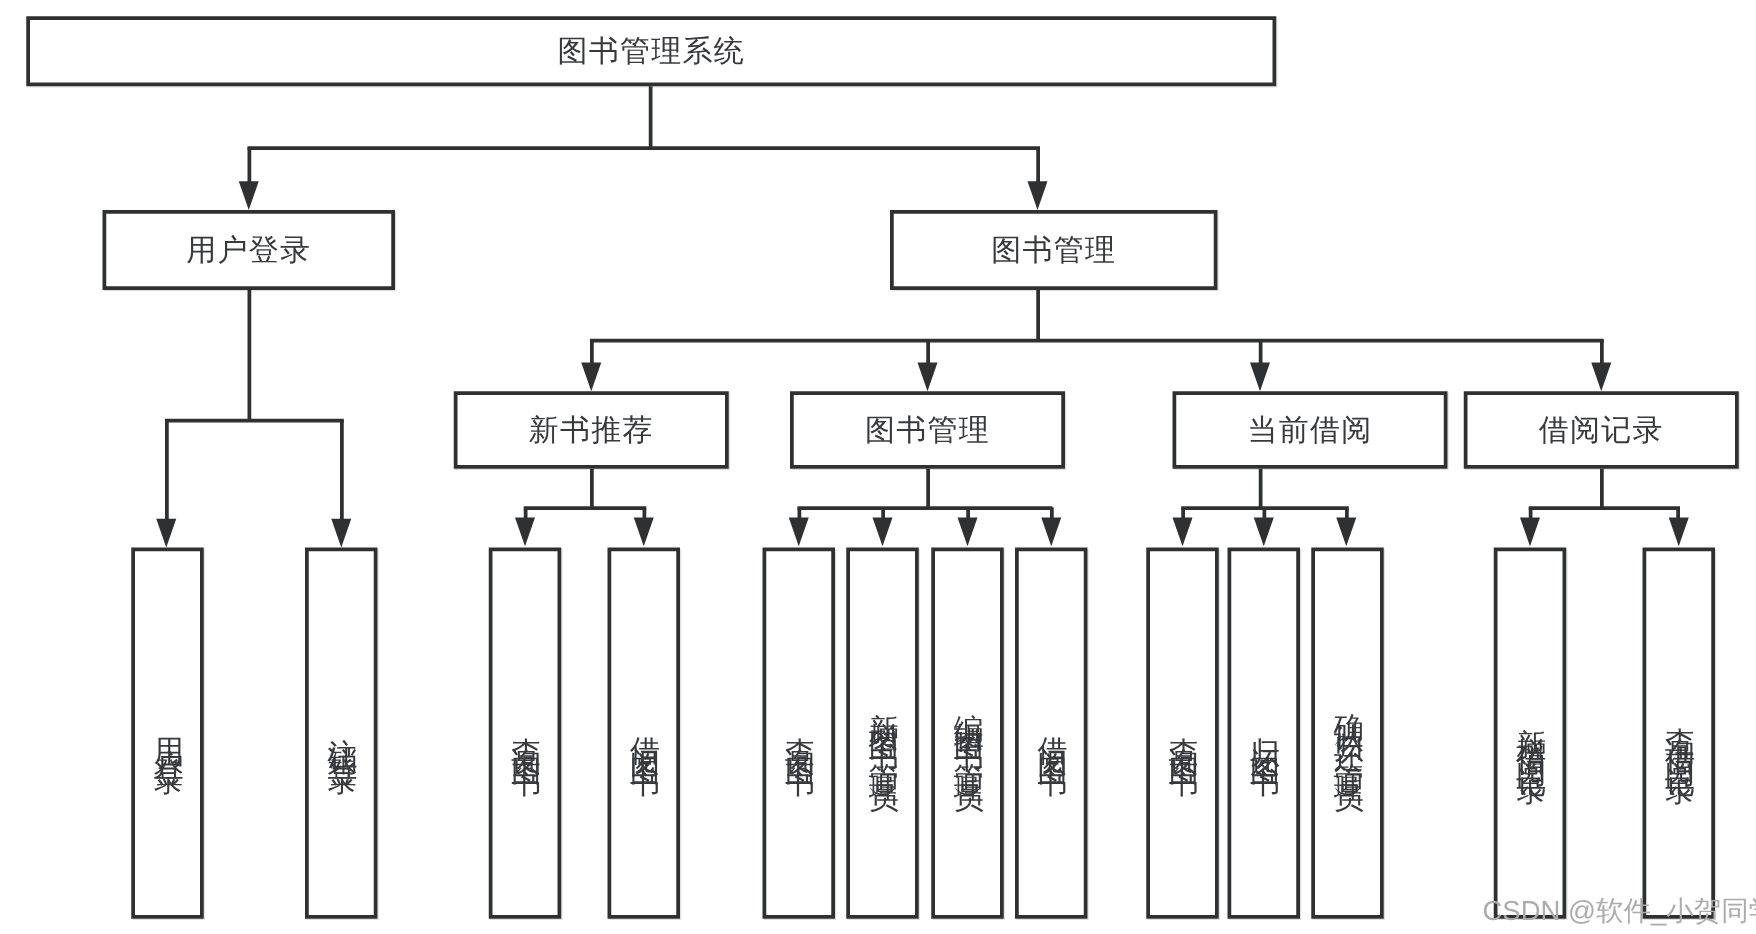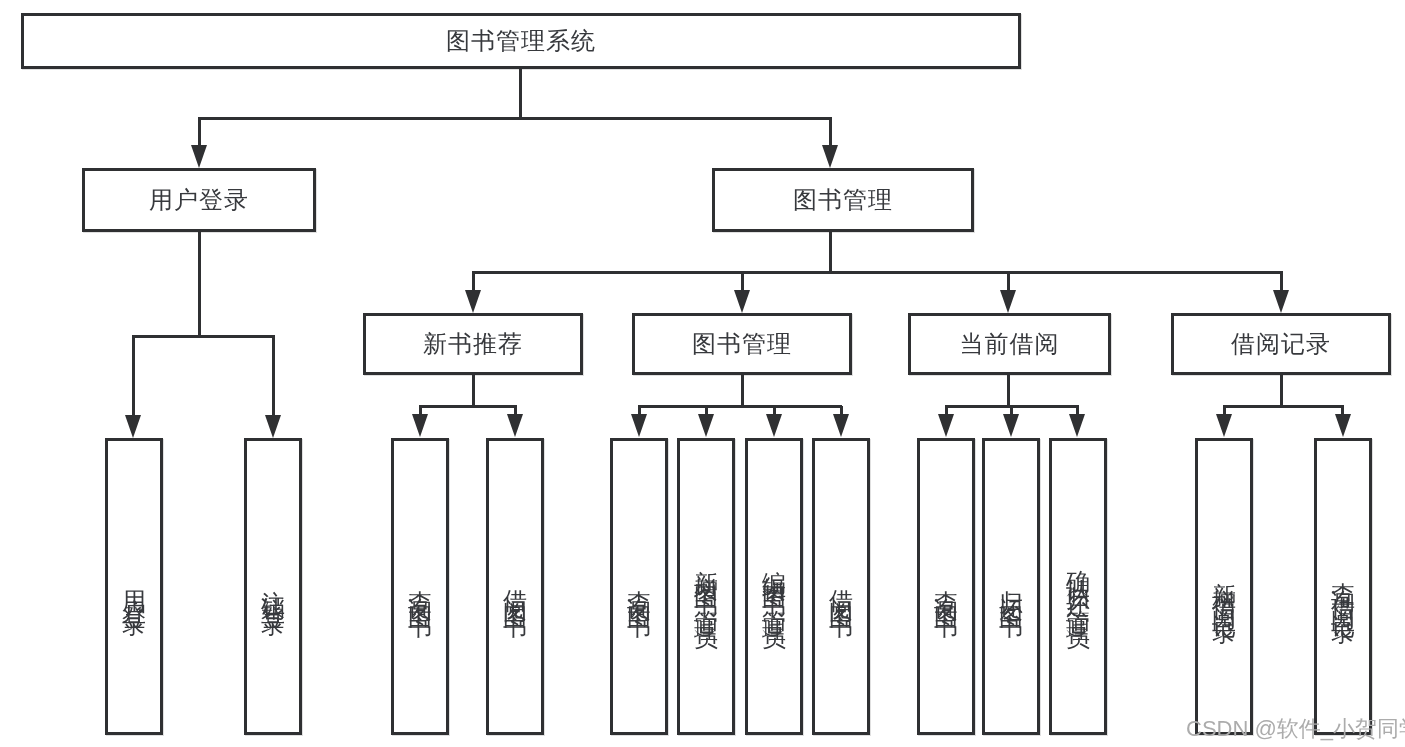--- a/index.html
+++ b/index.html
@@ -85,21 +85,21 @@
   <div class="vl" style="left:741px;top:272px;height:20px"></div>
   <div class="vl" style="left:1007px;top:272px;height:20px"></div>
   <div class="vl" style="left:1280px;top:272px;height:20px"></div>
   <div class="ar" style="left:465px;top:290px"></div>
   <div class="ar" style="left:734px;top:290px"></div>
   <div class="ar" style="left:1000px;top:290px"></div>
   <div class="ar" style="left:1273px;top:290px"></div>
 
   <div class="node" style="left:363px;top:313px;width:220px;height:62px">新书推荐</div>
   <div class="node" style="left:632px;top:313px;width:220px;height:62px">图书管理</div>
-  <div class="node" style="left:908px;top:313px;width:203px;height:62px">当前借阅</div>
+  <div class="node" style="left:938px;top:313px;width:220px;height:62px">当前借阅</div>
   <div class="node" style="left:1171px;top:313px;width:220px;height:62px">借阅记录</div>
 
   <div class="vl" style="left:472px;top:375px;height:31px"></div>
   <div class="hl" style="left:419px;top:405px;width:98px"></div>
   <div class="vl" style="left:419px;top:406px;height:11px"></div>
   <div class="vl" style="left:514px;top:406px;height:11px"></div>
   <div class="ar" style="left:412px;top:414px"></div>
   <div class="ar" style="left:507px;top:414px"></div>
 
   <div class="vl" style="left:741px;top:375px;height:31px"></div>

